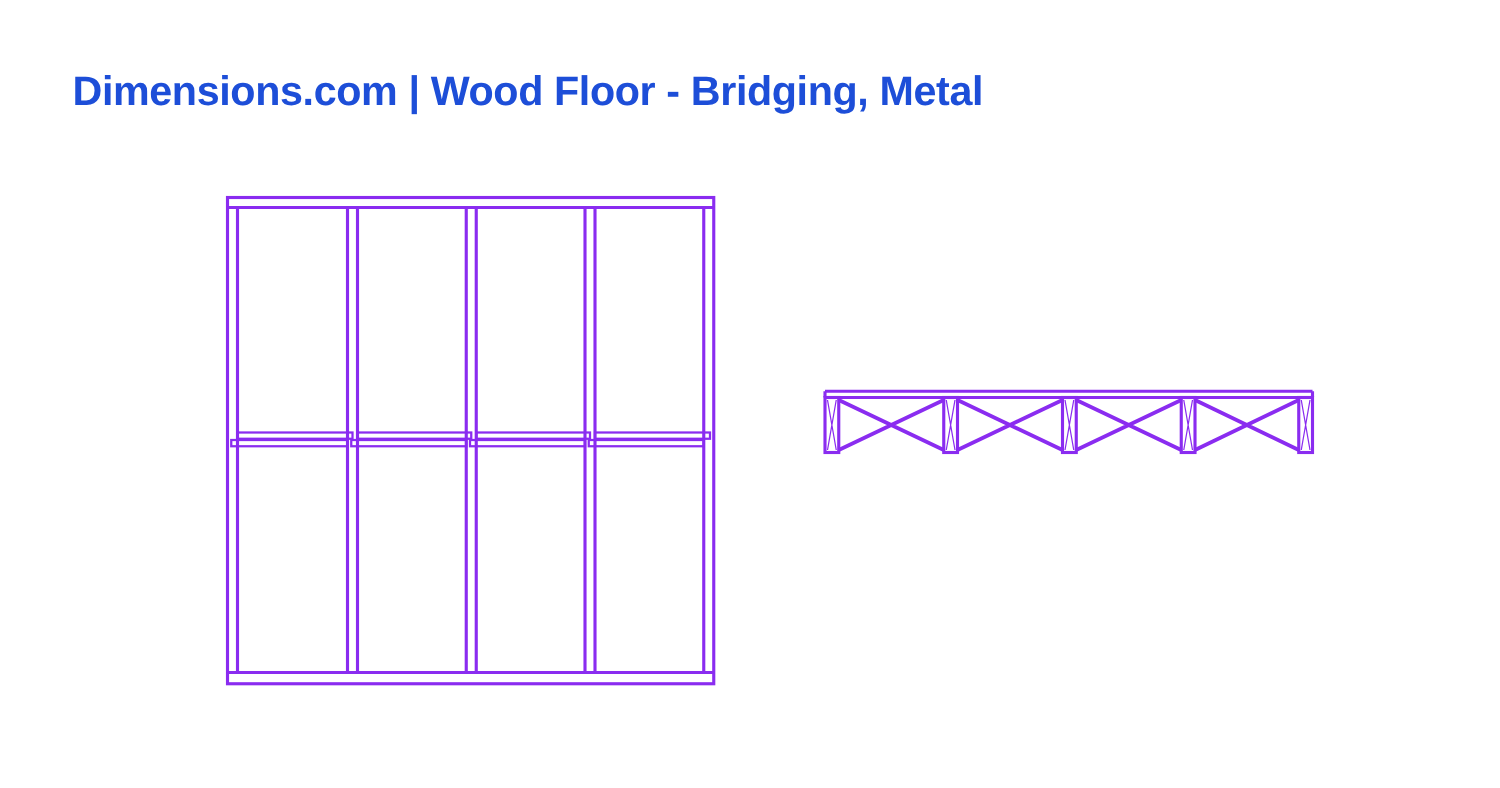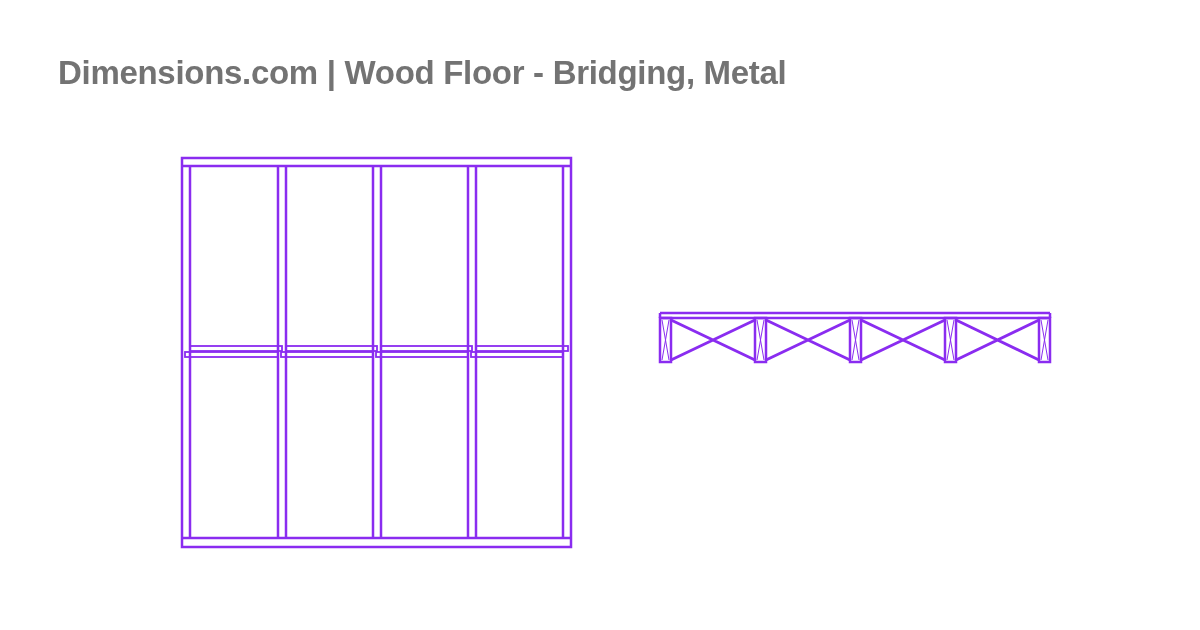--- a/index.html
+++ b/index.html
@@ -1,21 +1,21 @@
 <!DOCTYPE html>
 <html><head>
   <meta charset="utf-8">
   <style>
     html, body { margin: 0; padding: 0; background: #ffffff; }
     body { width: 1200px; height: 630px; position: relative; overflow: hidden; }
     .title {
       position: absolute; left: 58px; top: 54px;
       font-family: "Liberation Sans", sans-serif;
       font-weight: bold; font-size: 33px; letter-spacing: -0.3px;
-      color: #737373; white-space: nowrap;
+      color: #1d4ed8; white-space: nowrap;
     }
     svg.drawing { position: absolute; left: 0; top: 0; }
   </style>
 </head>
 <body>
 
 <div class="title">Dimensions.com | Wood Floor - Bridging, Metal</div>
 
 <svg class="drawing" width="1200" height="630" viewBox="0 0 1200 630">
   <g fill="none" stroke="#8a2cf0" stroke-width="2.5">

